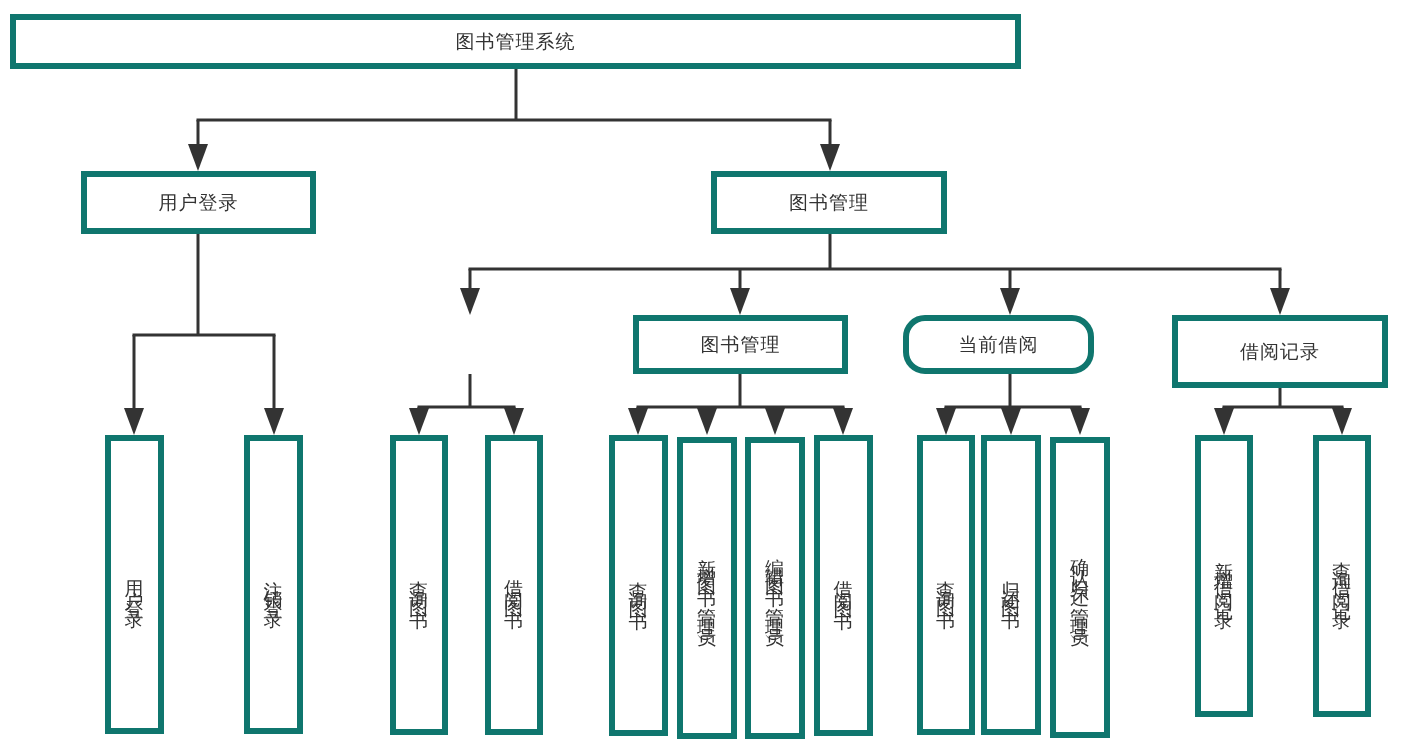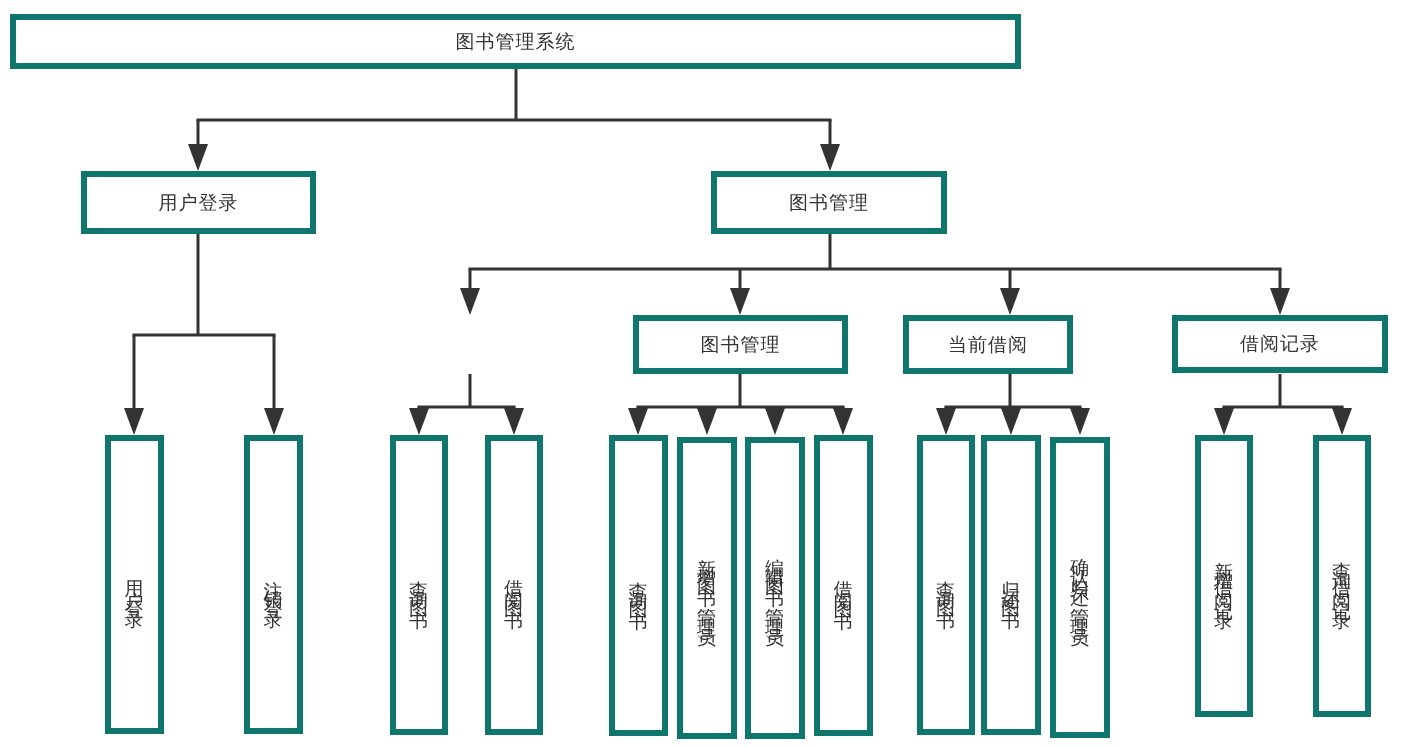--- a/index.html
+++ b/index.html
@@ -124,24 +124,24 @@
   <div class="node h" style="left:81px; top:171px; width:235px; height:63px;">
     <span>用户登录</span>
   </div>
   <div class="node h" style="left:711px; top:171px; width:236px; height:63px;">
     <span>图书管理</span>
   </div>
 
   <div class="node h" style="left:633px; top:315px; width:215px; height:59px;">
     <span>图书管理</span>
   </div>
-  <div class="node h" style="left:903px; top:315px; width:170px; height:59px;">
+  <div class="node h" style="left:903px; top:315px; width:191px; height:59px;border-radius:22px;">
     <span>当前借阅</span>
   </div>
-  <div class="node h" style="left:1172px; top:315px; width:216px; height:58px;">
+  <div class="node h" style="left:1172px; top:315px; width:216px; height:73px;">
     <span>借阅记录</span>
   </div>
 
   <div class="node v" style="left:105px; top:435px; width:59px; height:299px;">
     <span class="vtext">用户登录</span>
   </div>
   <div class="node v" style="left:244px; top:435px; width:59px; height:299px;">
     <span class="vtext">注销登录</span>
   </div>
 

